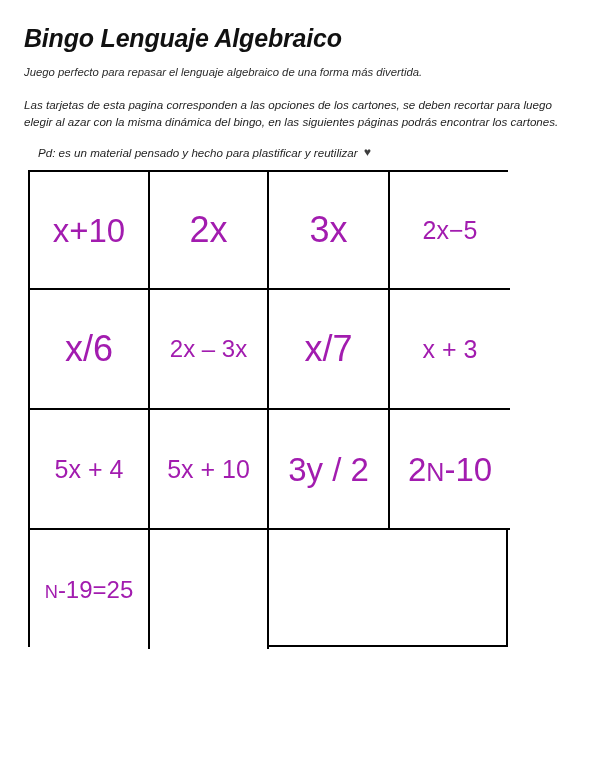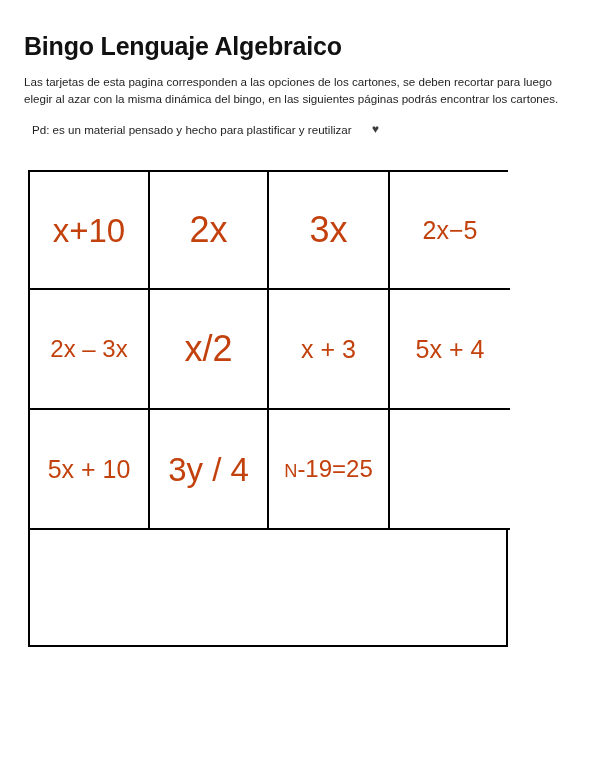--- a/index.html
+++ b/index.html
@@ -21,22 +21,23 @@
   .page {
     position: absolute;
     inset: 0;
     background: #ffffff;
   }
 
   
   .header {
     position: absolute;
     left: 24px;
-    top: 32px;
+    top: 24px;
     width: 552px;
+    font-style: italic;
   }
 
   .doc-title {
     font-size: 25px;
     font-weight: bold;
     letter-spacing: -0.2px;
     line-height: 1.15;
     margin: 0 0 12px 0;
     color: #111111;
   }
@@ -52,25 +53,25 @@
     font-size: 11.6px;
     line-height: 1.5;
     margin: 0 0 14px 0;
     color: #1f1f1f;
     max-width: 548px;
   }
 
   .postscript {
     font-size: 11.6px;
     line-height: 1.4;
-    margin: 8px;
+    margin: 14px;
     color: #1f1f1f;
     display: flex;
     align-items: center;
-    gap: 20px;
+    gap: 6px;
   }
 
   .heart-icon {
     display: inline-block;
     font-size: 12px;
     color: #3d3d3d;
     line-height: 1;
     transform: translateY(-1px);
   }
 
@@ -98,21 +99,21 @@
     justify-content: center;
     overflow: hidden;
     background: #ffffff;
     padding: 0 2px;
   }
   
   .cell:nth-child(4n) { border-right: none; }
   .cell:nth-child(n+13) { border-bottom: none; }
 
   .cell-text {
-    color: #c2410c;
+    color: #a21caf;
     font-family: "Liberation Sans", sans-serif;
     line-height: 1;
     white-space: nowrap;
     text-align: center;
     display: block;
   }
 
   
   .s-xl   { font-size: 36px; }
   .s-md   { font-size: 33px; }
@@ -128,20 +129,21 @@
   .cell.empty .cell-text { visibility: hidden; }
 </style>
 </head>
 <body>
 
 <div class="page">
 
   <div class="header">
     <h1 class="doc-title">Bingo Lenguaje Algebraico</h1>
 
+    <p class="subtitle">Juego perfecto para repasar el lenguaje algebraico de una forma más divertida.</p>
 
     <p class="intro">Las tarjetas de esta pagina corresponden a las opciones de los cartones, se deben recortar para luego elegir al azar con la misma dinámica del bingo, en las siguientes páginas podrás encontrar los cartones.</p>
 
     <p class="postscript">
       <span>Pd: es un material pensado y hecho para plastificar y reutilizar</span>
       <span class="heart-icon">♥</span>
     </p>
   </div>
 
   <div class="bingo-grid" id="bingo-grid">
@@ -151,36 +153,42 @@
       <div class="cell">
         <span class="cell-text s-xl">2x</span>
       </div>
       <div class="cell">
         <span class="cell-text s-xl">3x</span>
       </div>
       <div class="cell">
         <span class="cell-text s-sm">2x−5</span>
       </div>
       <div class="cell">
+        <span class="cell-text s-xl">x/6</span>
+      </div>
+      <div class="cell">
         <span class="cell-text s-xs">2x – 3x</span>
       </div>
       <div class="cell">
-        <span class="cell-text s-xl">x/2</span>
+        <span class="cell-text s-xl">x/7</span>
       </div>
       <div class="cell">
         <span class="cell-text s-sm">x + 3</span>
       </div>
       <div class="cell">
         <span class="cell-text s-sm">5x + 4</span>
       </div>
       <div class="cell">
         <span class="cell-text s-sm">5x + 10</span>
       </div>
       <div class="cell">
-        <span class="cell-text s-md">3y / 4</span>
+        <span class="cell-text s-md">3y / 2</span>
+      </div>
+      <div class="cell">
+        <span class="cell-text s-md">2<span class="smallcap">N</span>-10</span>
       </div>
       <div class="cell">
         <span class="cell-text s-xs"><span class="smallcap">N</span>-19=25</span>
       </div>
       <div class="cell empty">
         <span class="cell-text s-sm"></span>
       </div>
     </div>
 
 </div>

